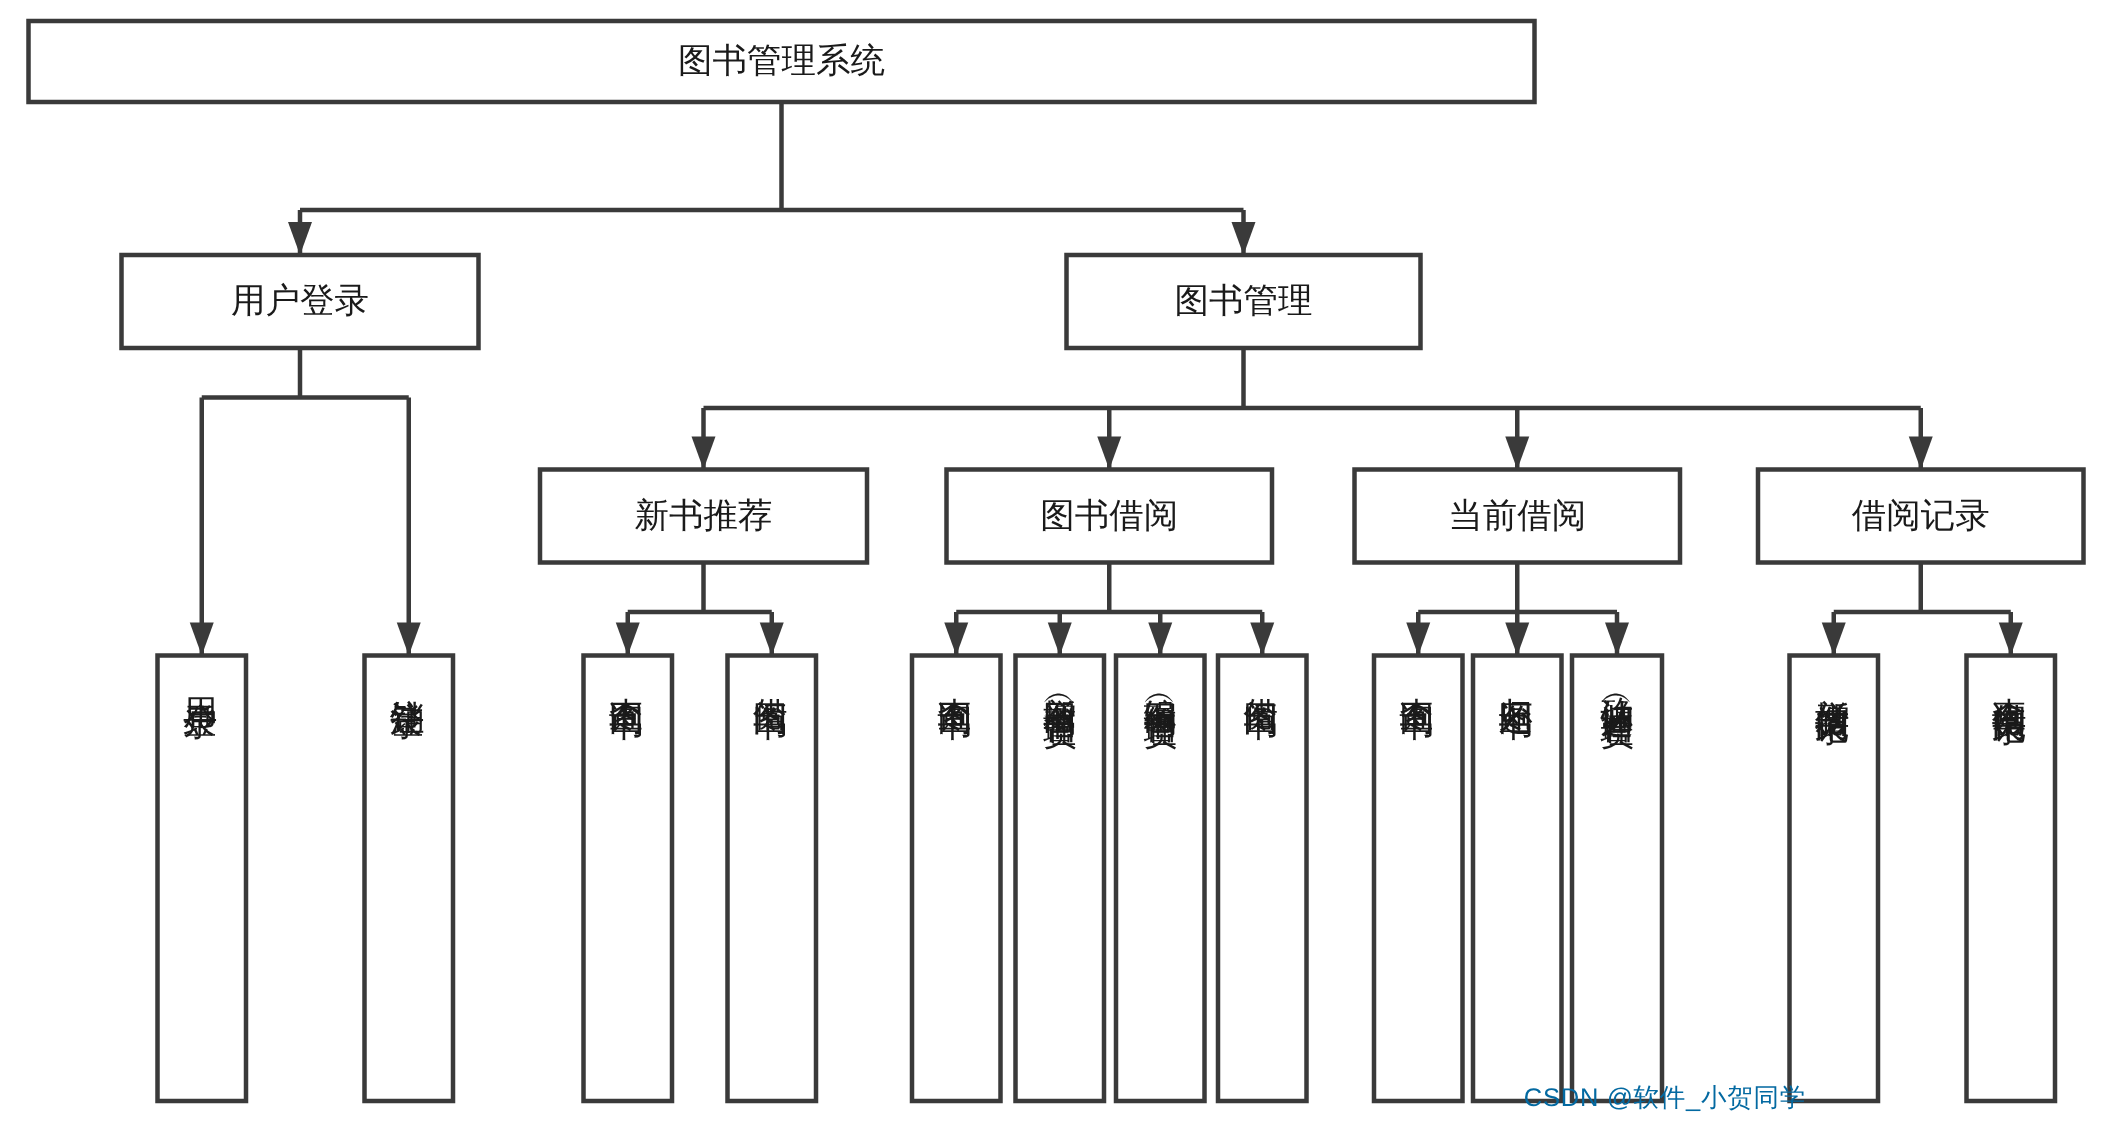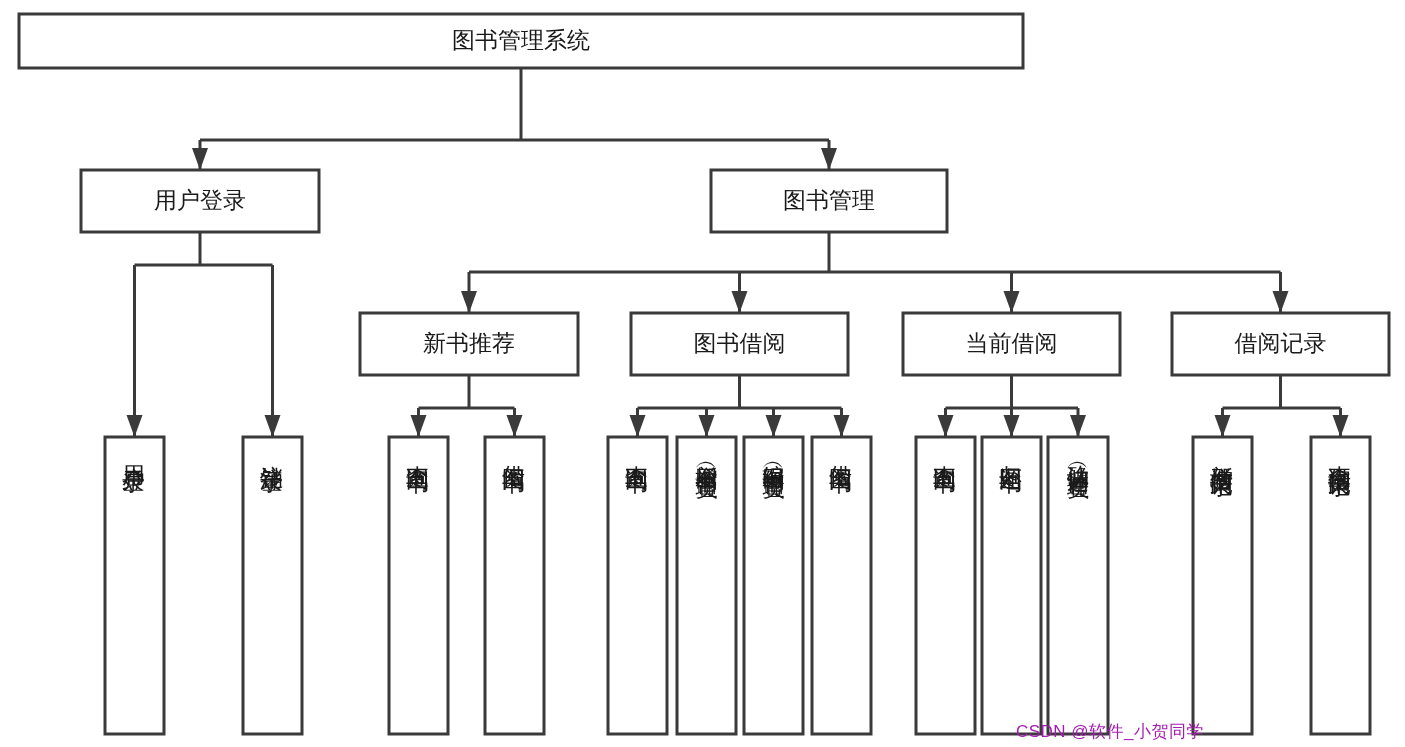--- a/index.html
+++ b/index.html
@@ -23,21 +23,21 @@
   .vlabel-text{
     writing-mode:vertical-rl;
     text-orientation:upright;
     font-family:"Liberation Sans","DejaVu Sans",sans-serif;
     font-size:23px;color:#1a1a1a;letter-spacing:2px;
     white-space:nowrap;
   }
   #watermark{
     position:absolute;right:8px;bottom:4px;
     font-family:"Liberation Sans","DejaVu Sans",sans-serif;
-    font-size:17px;color:#a21caf;letter-spacing:.5px;
+    font-size:17px;color:#0369a1;letter-spacing:.5px;
     user-select:none;
   }
 </style>
 </head>
 <body>
 
 <div id="diagram-root">
 
   <svg id="flow" viewBox="0 0 1405 747">
     <g id="connectors">

